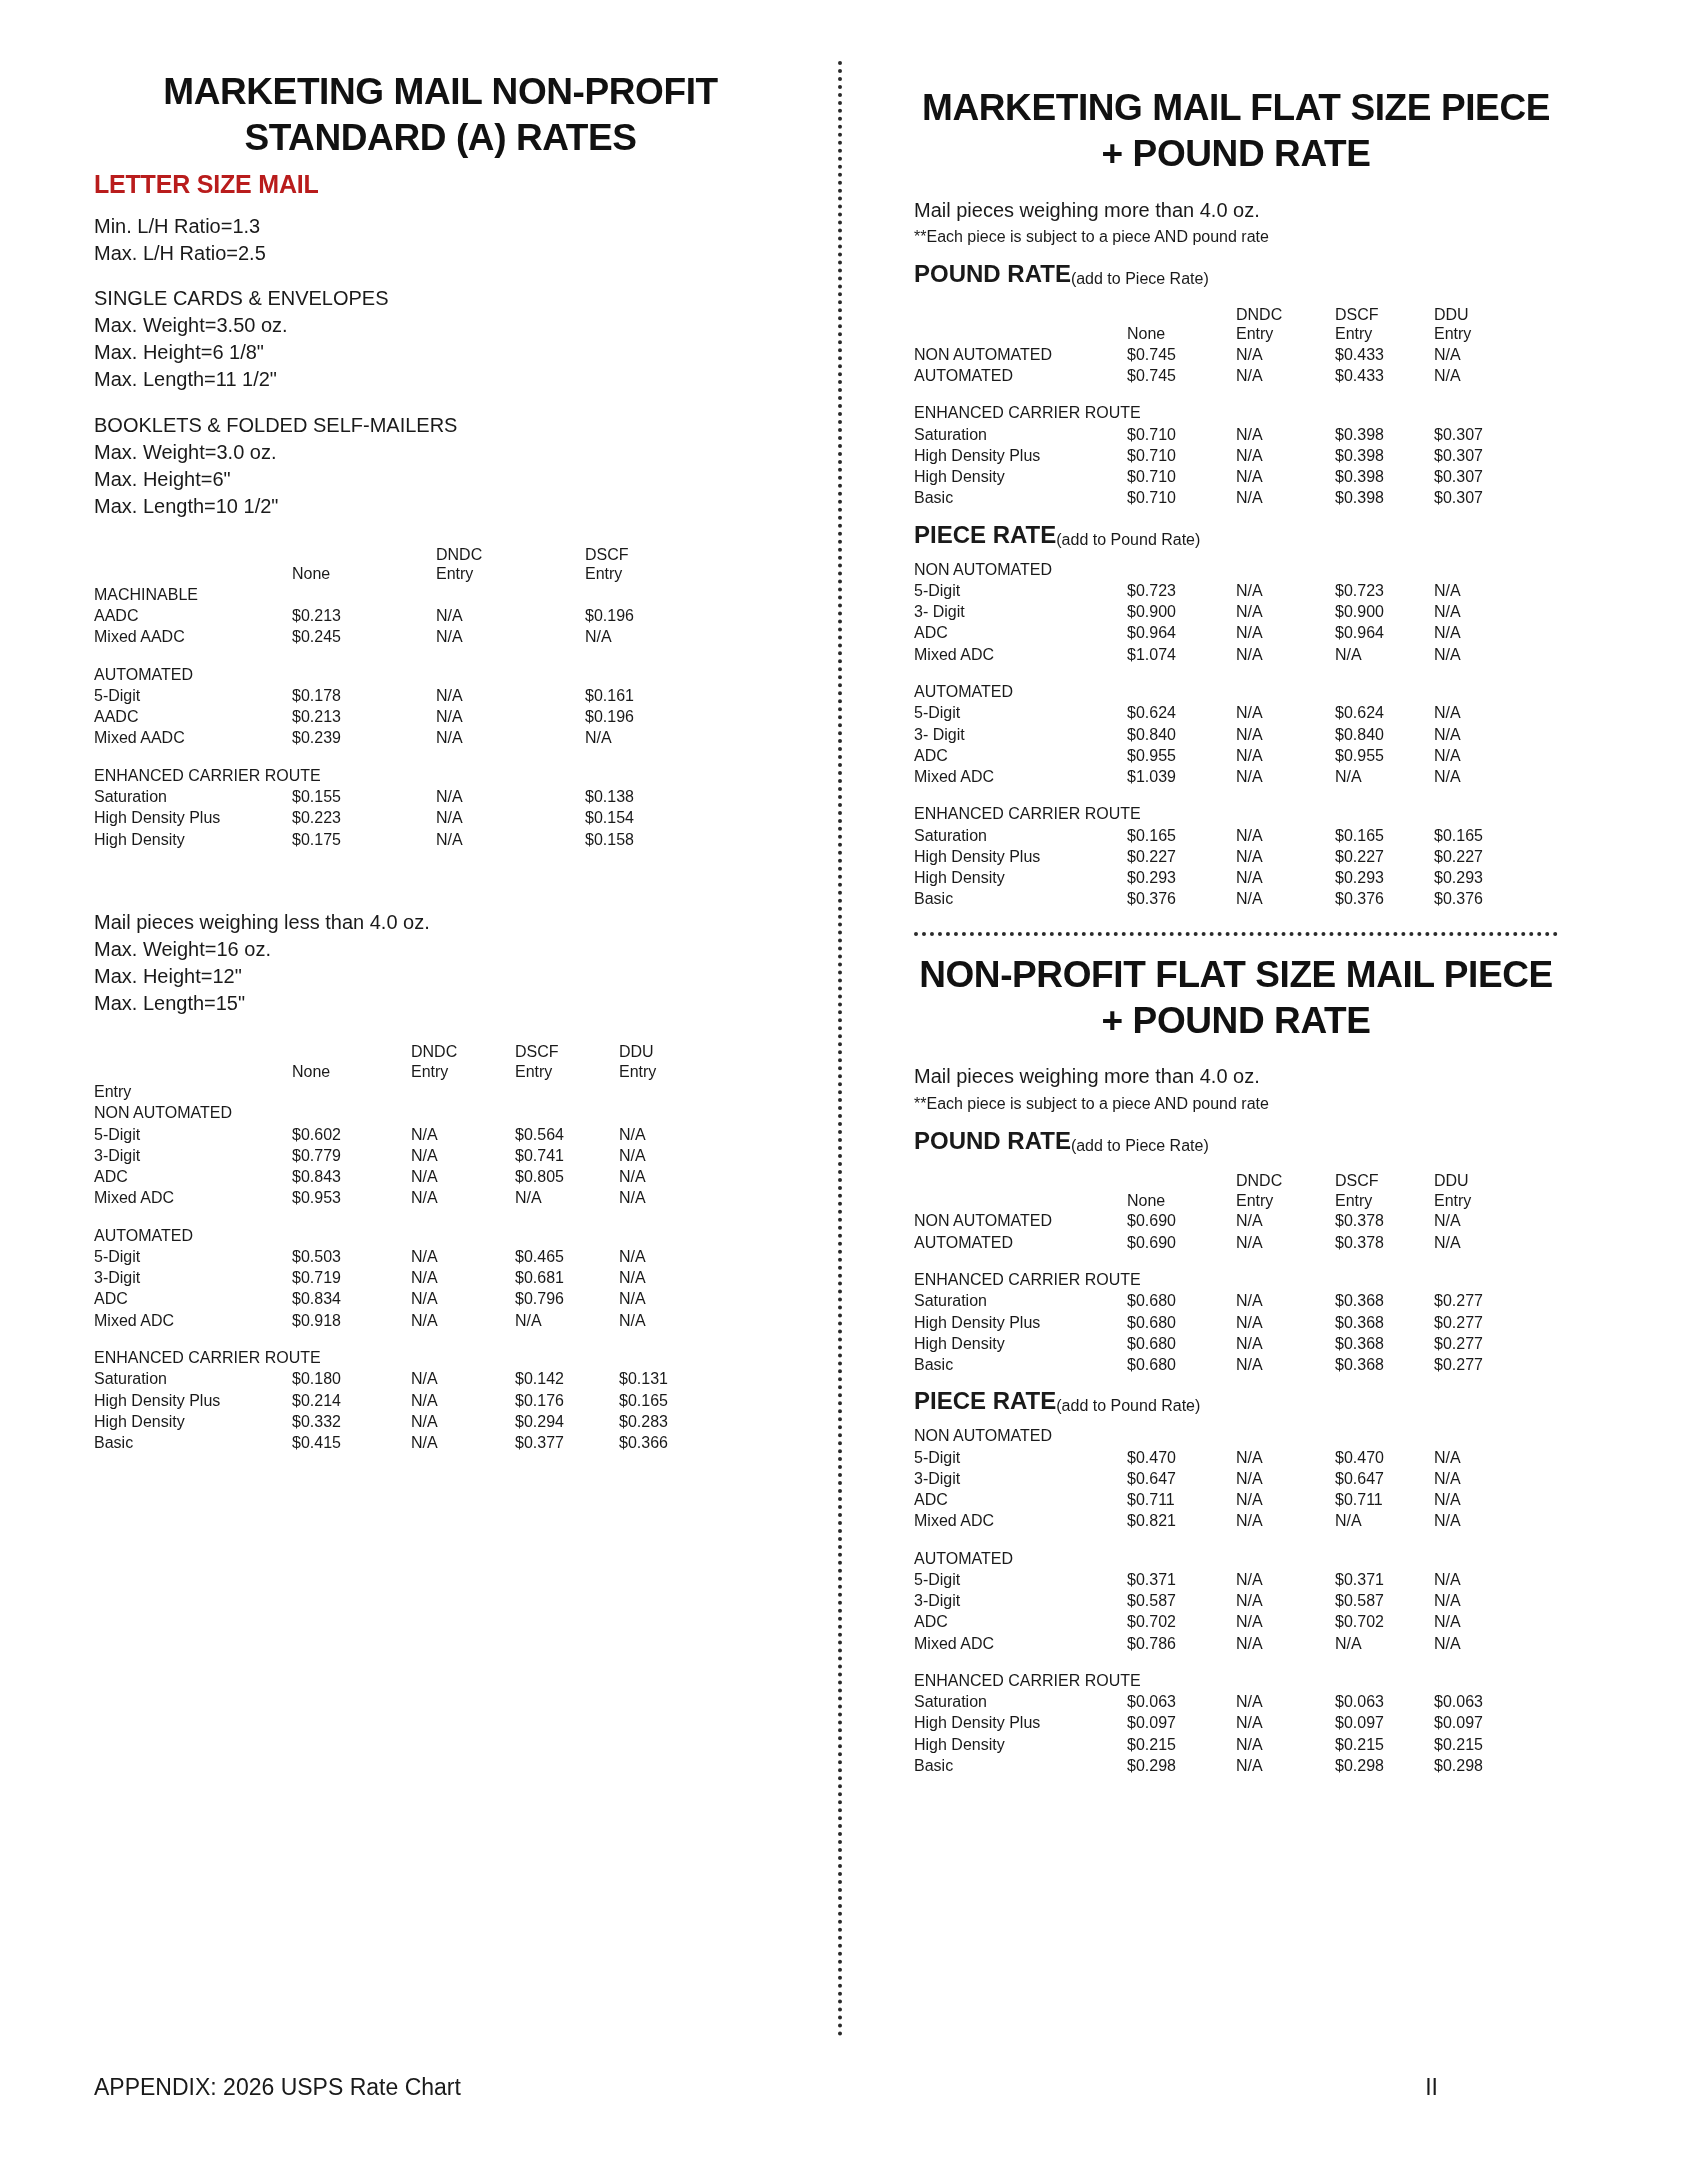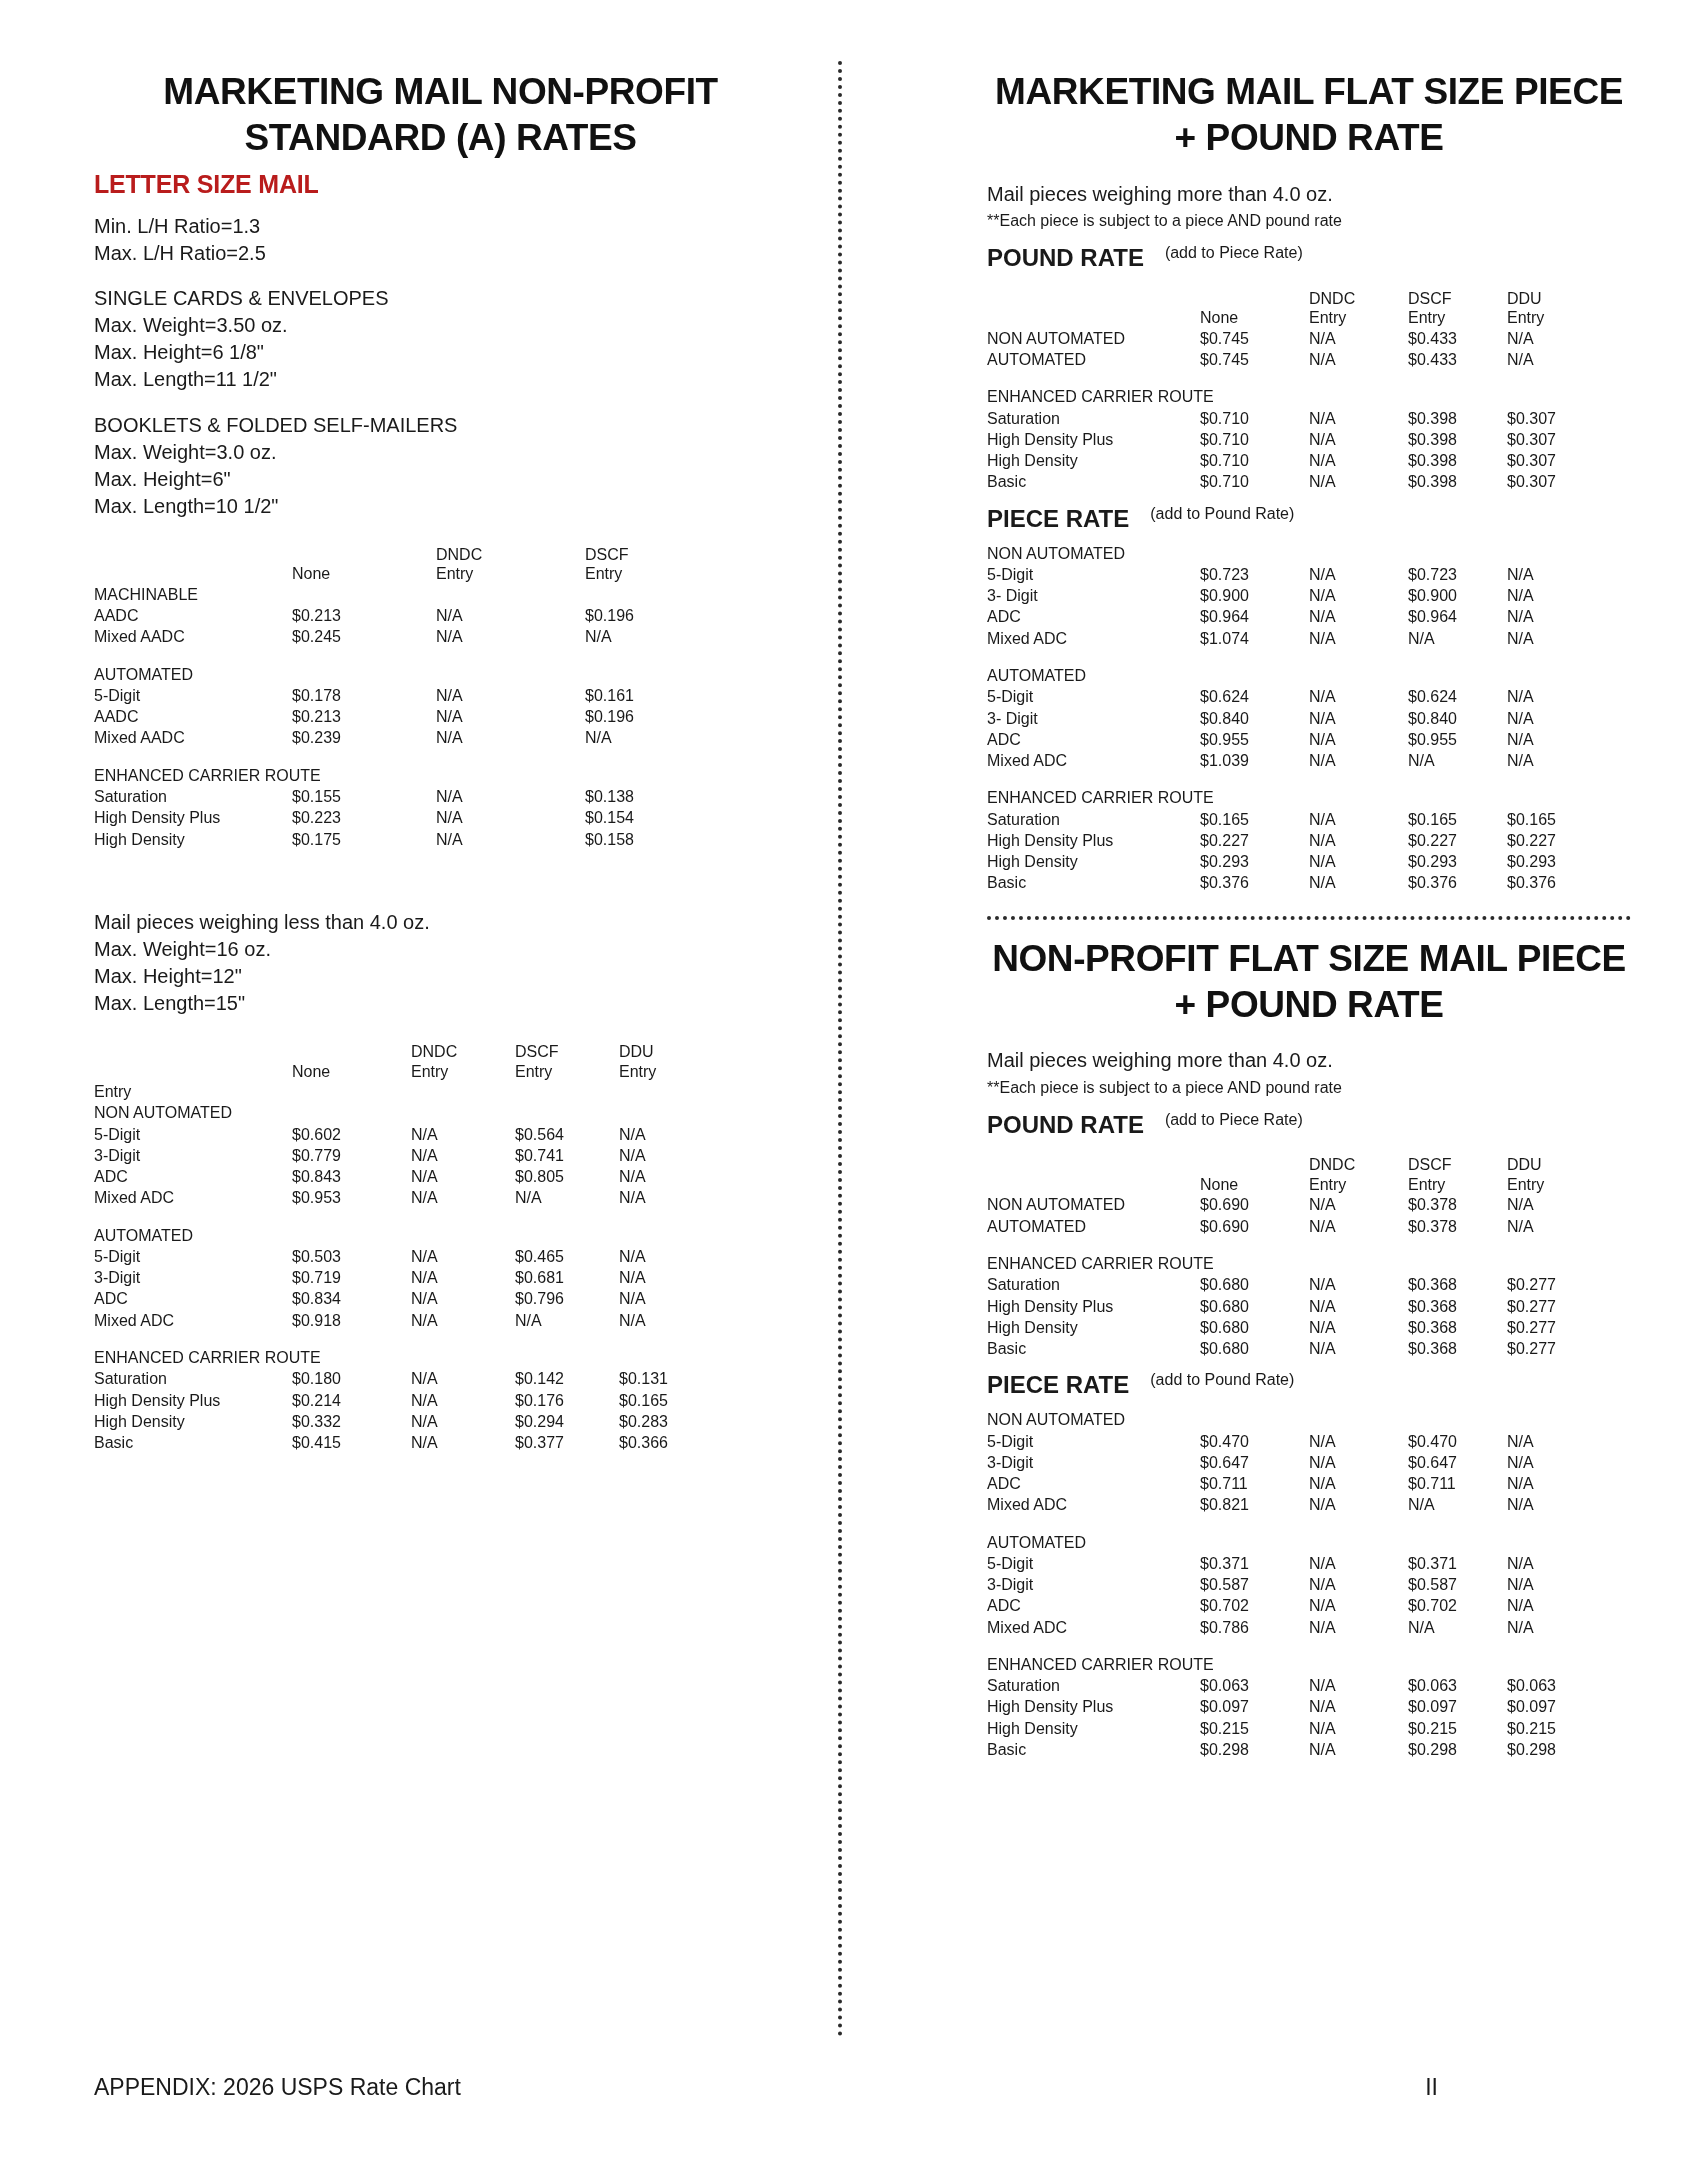--- a/index.html
+++ b/index.html
@@ -32,21 +32,21 @@
     width: 0;
     height: 1977px;
     border-left: 4px dotted #2b2b2b;
   }
 
   .col {
     position: absolute;
     top: 69px;
   }
   .col-left  { left: 94px;  width: 693px; }
-  .col-right { left: 987px; width: 644px; }
+  .col-right { left: 914px; width: 644px; margin-top: 16px; }
 
   h1.doc-title {
     font-size: 37px;
     font-weight: 700;
     letter-spacing: -0.4px;
     text-align: center;
     margin: 0 0 8px 0;
     line-height: 1.25;
     color: #111;
   }
@@ -81,22 +81,22 @@
     line-height: 1.36;
     font-weight: 300;
     white-space: pre;
   }
 
   .rate-head {
     font-size: 24px;
     font-weight: 700;
     margin: 12px 0 10px 0;
     display: flex;
-    align-items: flex-start;
-    gap: 21px;
+    align-items: flex-end;
+    gap: 0;
   }
   .rate-head .sub {
     font-size: 16px;
     font-weight: 300;
   }
 
   table.rates {
     border-collapse: collapse;
     font-weight: 300;
     font-size: 16px;

